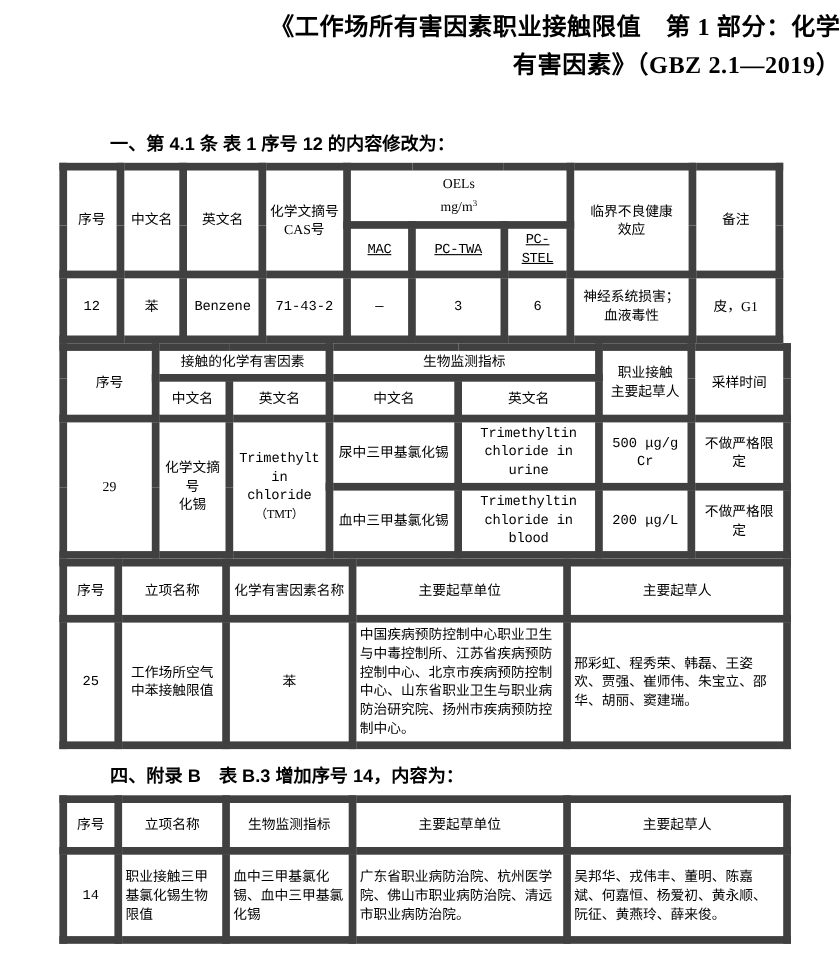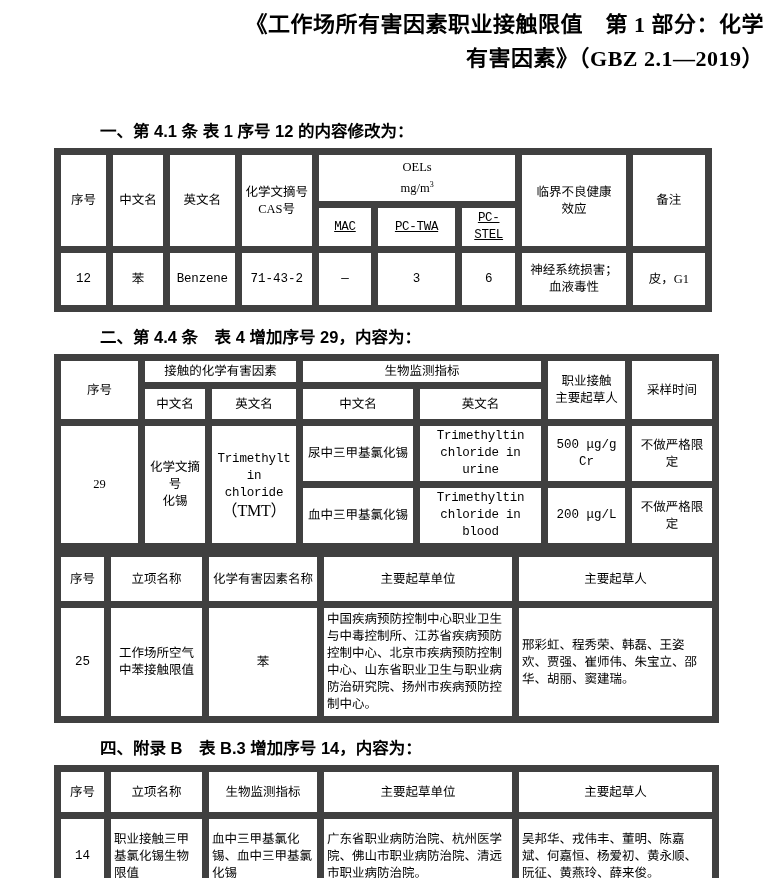--- a/index.html
+++ b/index.html
@@ -174,21 +174,20 @@
         <td class="num">6</td>
         <td>
           <div>神经系统损害；</div>
           <div>血液毒性</div>
         </td>
         <td>皮，G1</td>
       </tr>
     </tbody>
   </table>
 
-  <div class="section-heading sec2-head">二、第 4.4 条　表 4 增加序号 29，内容为：</div>
 
   <table class="doc-table t2">
     <colgroup>
       <col style="width:84px">
         <col style="width:67px">
         <col style="width:91px">
       <col style="width:117px">
         <col style="width:128px">
         <col style="width:84px">
         <col style="width:87px">
@@ -213,21 +212,21 @@
 
       <tr class="t2-row">
         <td class="bold-num" rowspan="2">29</td>
         <td rowspan="2">
           <div>化学文摘号</div>
           <div>化锡</div>
         </td>
         <td class="en" rowspan="2">
           <div>Trimethyltin</div>
           <div>chloride</div>
-          <div class="cn" style="font-size:16px">（TMT）</div>
+          <div class="cn" style="font-size:11px">（TMT）</div>
         </td>
         <td>尿中三甲基氯化锡</td>
         <td class="en">
           <div>Trimethyltin</div>
           <div>chloride in urine</div>
         </td>
         <td class="num">500 μg/g Cr</td>
         <td>不做严格限定</td>
       </tr>
       <tr class="t2-row">

